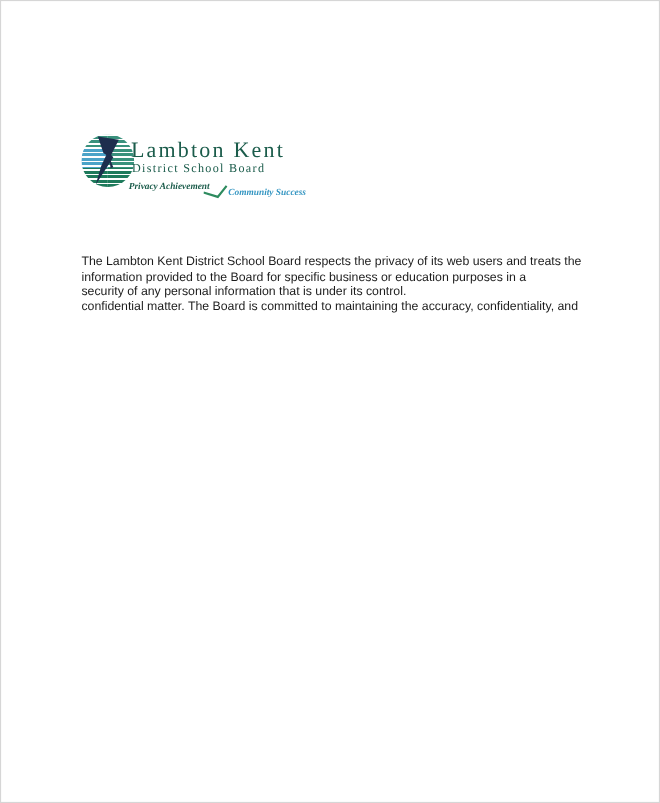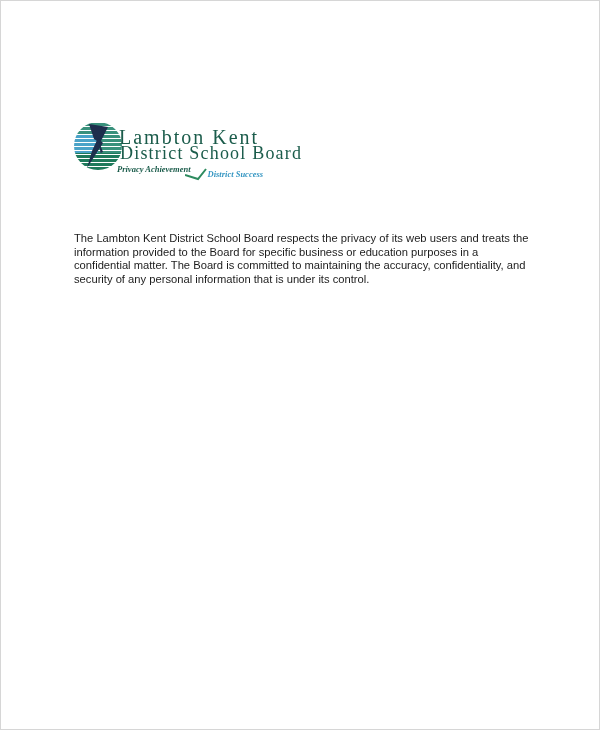--- a/index.html
+++ b/index.html
@@ -29,21 +29,21 @@
   .emblem-mark{position:absolute;left:0;top:0;width:48px;height:48px;}
   .logo-name1{
     position:absolute;left:45px;top:5px;
     font-family:"Liberation Serif",serif;
     font-size:20px;line-height:20px;letter-spacing:2px;
     color:#1b5c4b;white-space:nowrap;
   }
   .logo-name2{
     position:absolute;left:46px;top:24px;
     font-family:"Liberation Serif",serif;
-    font-size:18px;line-height:14px;letter-spacing:1.2px;
+    font-size:11px;line-height:14px;letter-spacing:1.2px;
     color:#1b5c4b;white-space:nowrap;
   }
   .logo-tagline{
     position:absolute;left:43px;top:42px;
     display:flex;align-items:flex-start;
     font-family:"Liberation Serif",serif;
     font-style:italic;font-weight:bold;
     font-size:8.5px;line-height:10px;white-space:nowrap;
   }
   .tag-left{color:#1b5c4b;}
@@ -82,26 +82,26 @@
     <div class="logo-name1">Lambton Kent</div>
     <div class="logo-name2">District School Board</div>
 
     <div class="logo-tagline">
       <span class="tag-left">Privacy Achievement</span>
       <span class="check-icon">
         <svg width="22" height="13" viewBox="0 0 22 13">
           <polyline points="0,7 13,11 21,1" fill="none" stroke="#2e8b5f" stroke-width="2"></polyline>
         </svg>
       </span>
-      <span class="tag-right">District Success</span>
+      <span class="tag-right">Community Success</span>
     </div>
 
   </div>
 
 
   <div class="doc-paragraph">
     <div class="doc-line">The Lambton Kent District School Board respects the privacy of its web users and treats the</div>
     <div class="doc-line">information provided to the Board for specific business or education purposes in a</div>
+    <div class="doc-line">security of any personal information that is under its control.</div>
     <div class="doc-line">confidential matter. The Board is committed to maintaining the accuracy, confidentiality, and</div>
-    <div class="doc-line">security of any personal information that is under its control.</div>
   </div>
 
 </div>
 
 </body></html>

